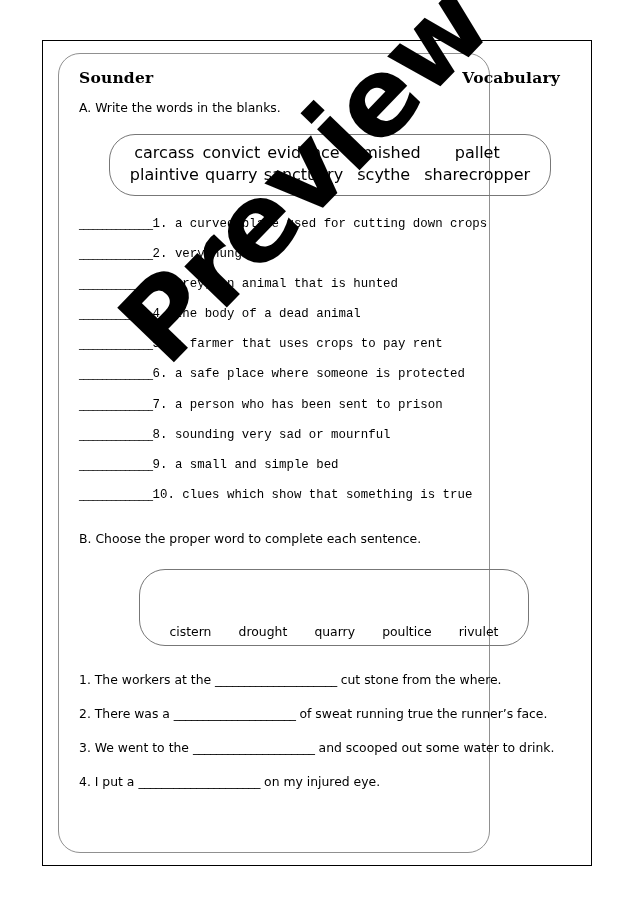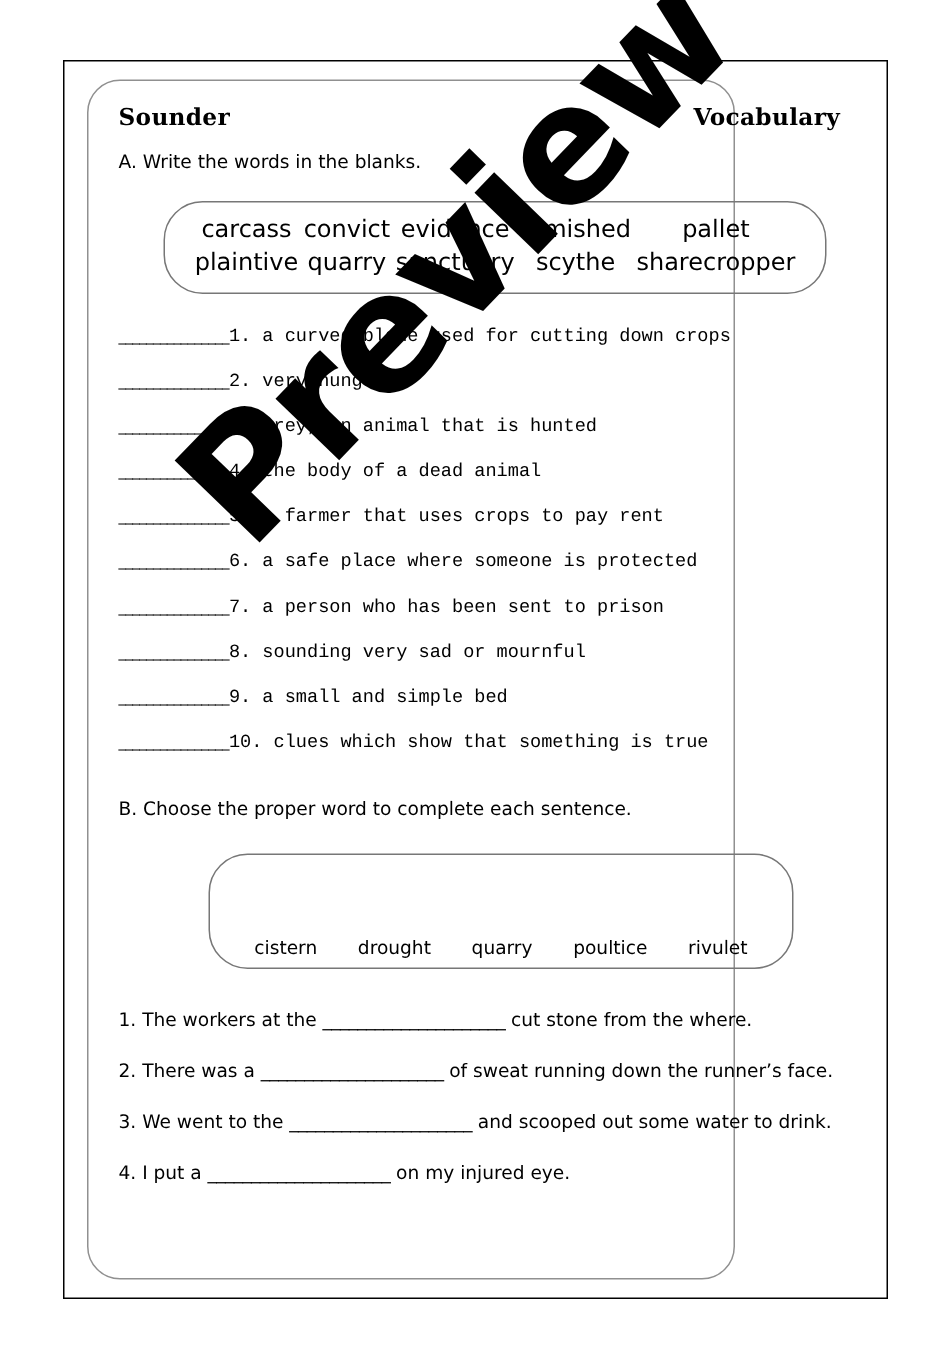--- a/index.html
+++ b/index.html
@@ -271,21 +271,21 @@
               <span>cistern</span>
               <span>drought</span>
               <span>quarry</span>
               <span>poultice</span>
               <span>rivulet</span>
             </div>
         </div>
 
         <ul id="sentences-b">
             <li><span>1. The workers at the </span><span class="sentence-blank">_____________________</span><span> cut stone from the where.</span></li>
-            <li><span>2. There was a </span><span class="sentence-blank">_____________________</span><span> of sweat running down the runner’s face.</span></li>
+            <li><span>2. There was a </span><span class="sentence-blank">_____________________</span><span> of sweat running true the runner’s face.</span></li>
             <li><span>3. We went to the </span><span class="sentence-blank">_____________________</span><span> and scooped out some water to drink.</span></li>
             <li><span>4. I put a </span><span class="sentence-blank">_____________________</span><span> on my injured eye.</span></li>
           </ul>
       </div>
 
     </div>
   </div>
 </div>
 
 <div id="preview-watermark">Preview</div>

